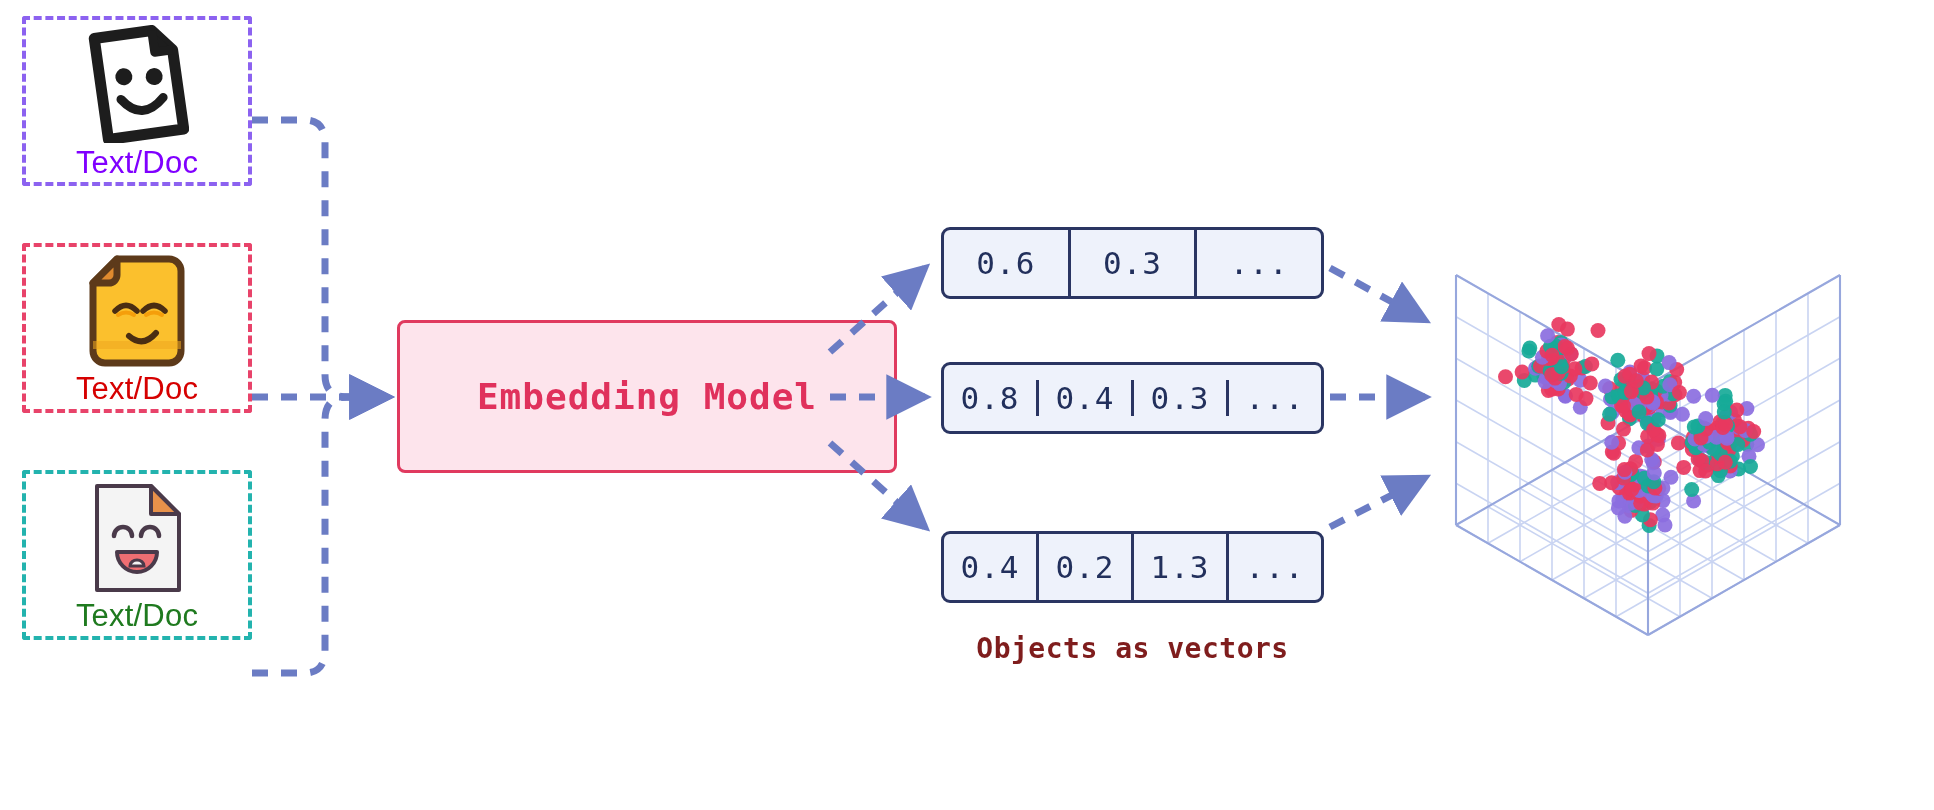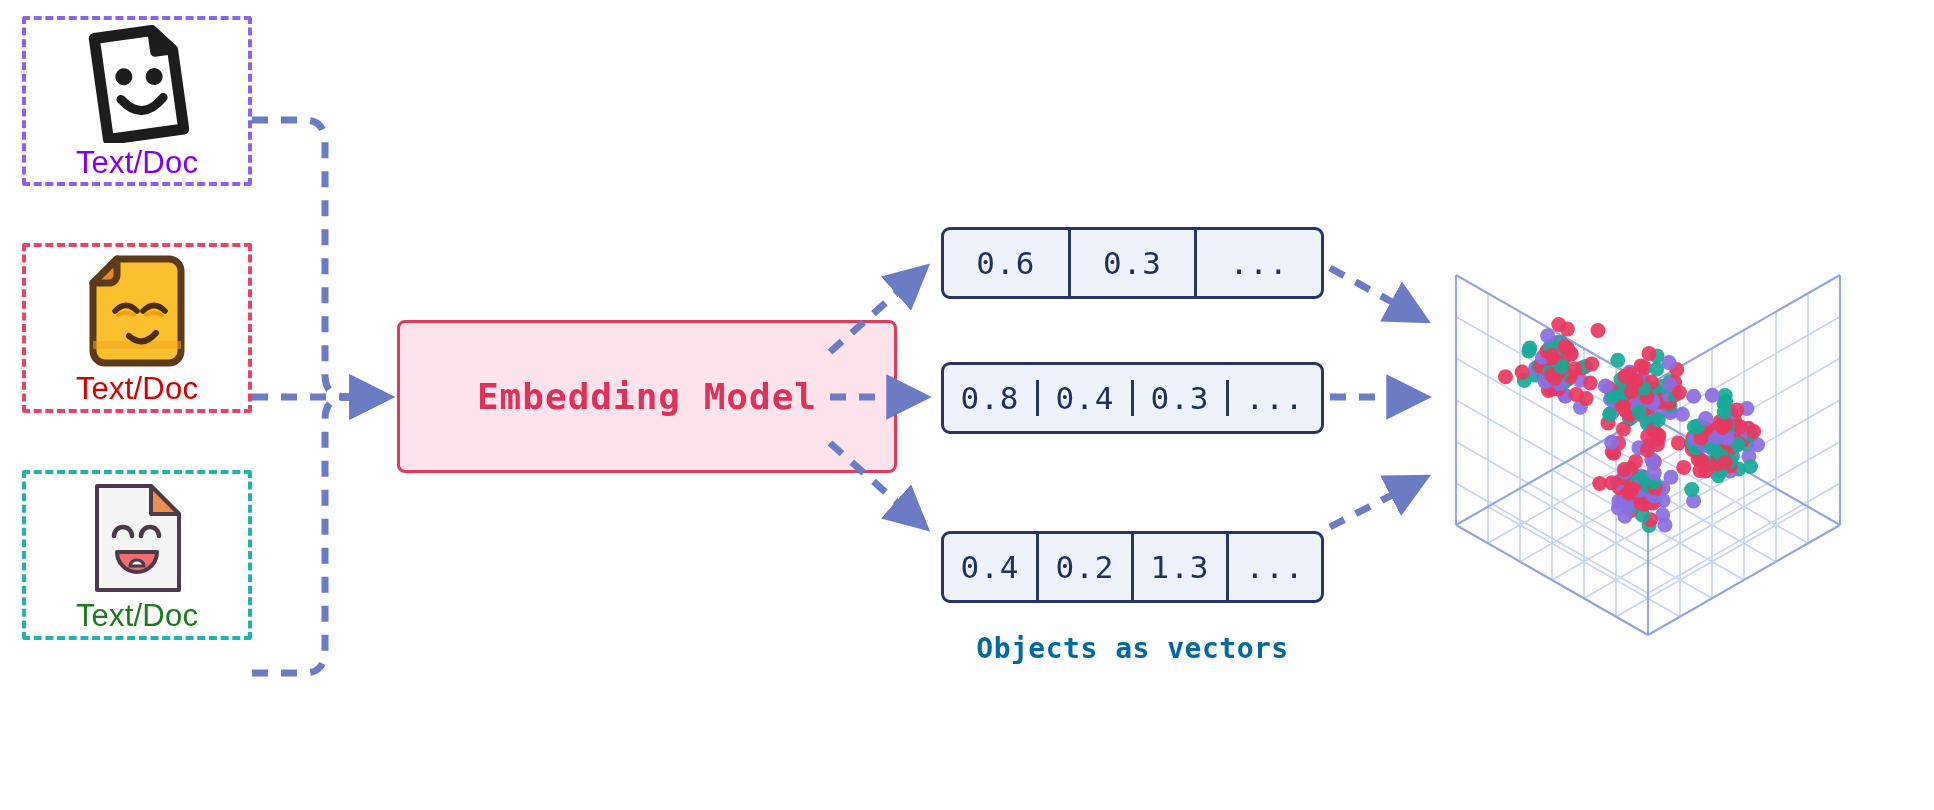--- a/index.html
+++ b/index.html
@@ -64,21 +64,21 @@
     border-right:3px solid #2a3562;
     font-family:"DejaVu Sans Mono","Liberation Mono",monospace;
     font-size:31px;color:#22305c;letter-spacing:1px;
   }
   .vec-cell:last-child{border-right:none;}
 
   #vectors-caption{
     position:absolute;left:941px;top:632px;width:383px;
     text-align:center;
     font-family:"DejaVu Sans Mono","Liberation Mono",monospace;
-    font-size:28px;font-weight:700;color:#0369a1;letter-spacing:.5px;
+    font-size:28px;font-weight:700;color:#7f1d1d;letter-spacing:.5px;
     white-space:nowrap;
   }
 
   
   #connectors,#scatter{position:absolute;left:0;top:0;pointer-events:none;}
 </style>
 </head>
 <body>
 
 <div id="stage">

